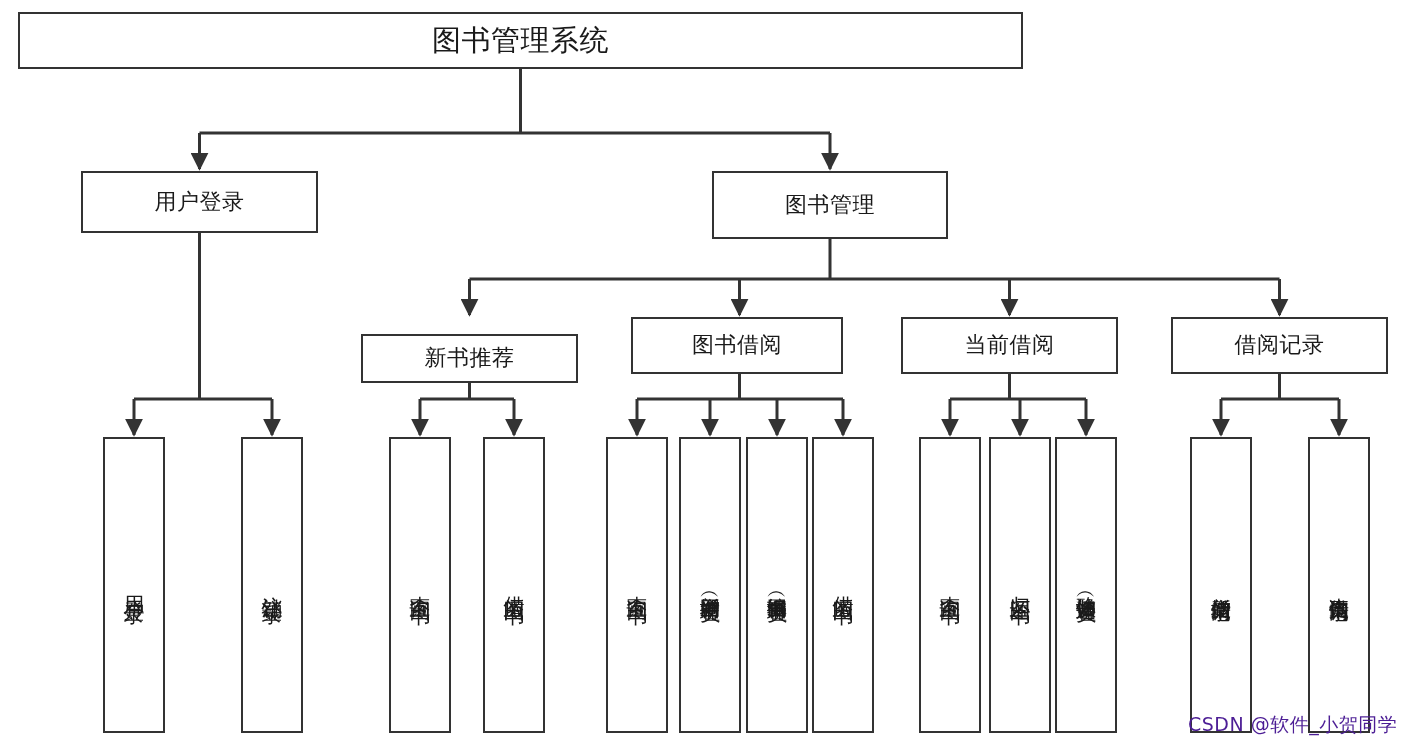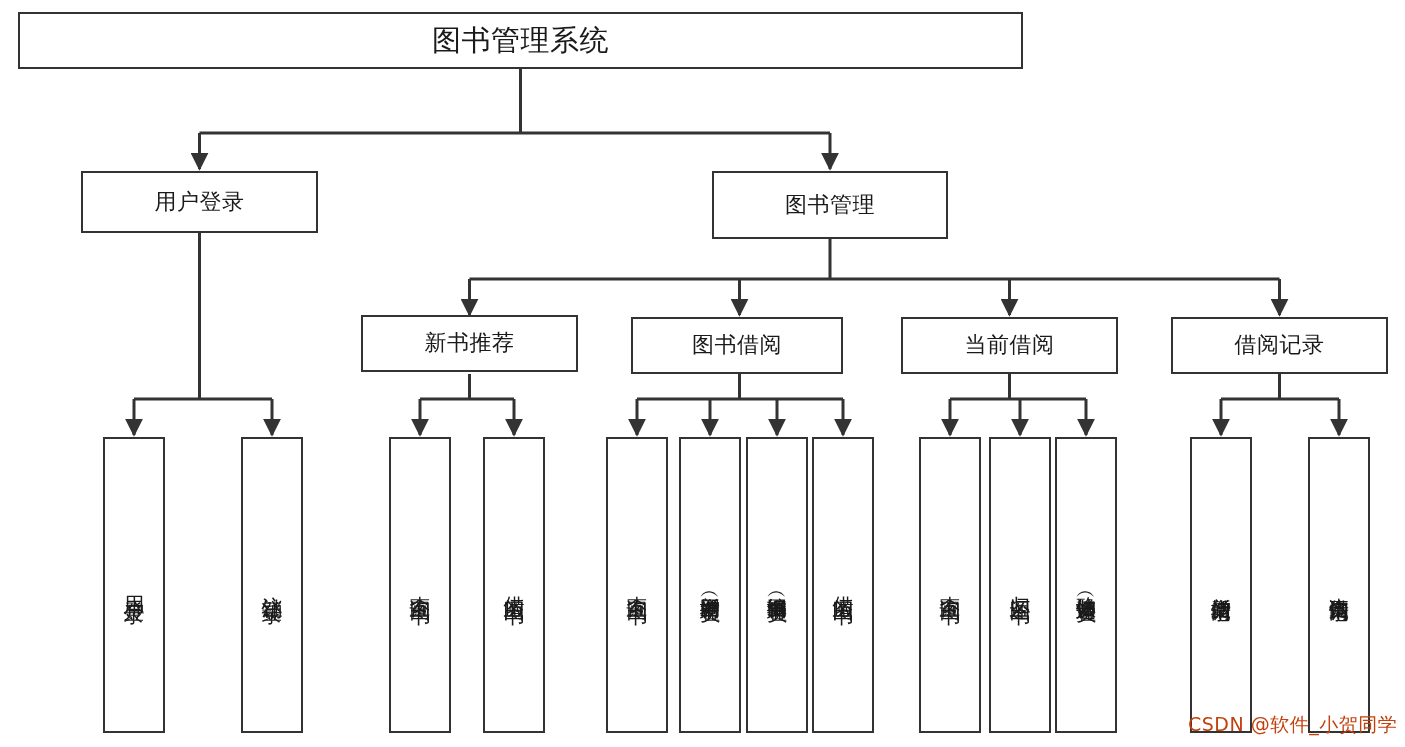--- a/index.html
+++ b/index.html
@@ -54,21 +54,21 @@
     padding: 4px 0;
     white-space: nowrap;
   }
   .node-v.tall {
     letter-spacing: 1px;
     font-size: 20px;
   }
   .watermark {
     position: absolute;
     font-size: 19px;
-    color: #c2410c;
+    color: #4c1d95;
     white-space: nowrap;
     letter-spacing: 0.5px;
     user-select: none;
   }
 </style>
 </head>
 <body>
 
 <div id="diagram-root">
 
@@ -106,21 +106,21 @@
         <path d="M 1221 399 L 1221 435" stroke="#333333" stroke-width="3" fill="none" marker-end="url(#arrow)"></path>
         <path d="M 1339 399 L 1339 435" stroke="#333333" stroke-width="3" fill="none" marker-end="url(#arrow)"></path>
       </g>
   </svg>
 
   <div class="node node-h node-root" style="left: 18px; top: 12px; width: 1005px; height: 57px;">图书管理系统</div>
 
   <div class="node node-h" style="left: 81px; top: 171px; width: 237px; height: 62px;">用户登录</div>
   <div class="node node-h" style="left: 712px; top: 171px; width: 236px; height: 68px;">图书管理</div>
 
-  <div class="node node-h" style="left: 361px; top: 315px; width: 217px; height: 57px;">新书推荐</div>
+  <div class="node node-h" style="left: 361px; top: 334px; width: 217px; height: 49px;">新书推荐</div>
   <div class="node node-h" style="left: 631px; top: 317px; width: 212px; height: 57px;">图书借阅</div>
   <div class="node node-h" style="left: 1171px; top: 317px; width: 217px; height: 57px;">借阅记录</div>
   <div class="node node-h" style="left: 901px; top: 317px; width: 217px; height: 57px;">当前借阅</div>
 
   <div class="node node-v" style="left: 103px; top: 437px; width: 62px; height: 296px;">用户登录</div>
   <div class="node node-v" style="left: 241px; top: 437px; width: 62px; height: 296px;">注销登录</div>
 
   <div class="node node-v" style="left: 389px; top: 437px; width: 62px; height: 296px;">查询图书</div>
   <div class="node node-v" style="left: 483px; top: 437px; width: 62px; height: 296px;">借阅图书</div>
 

